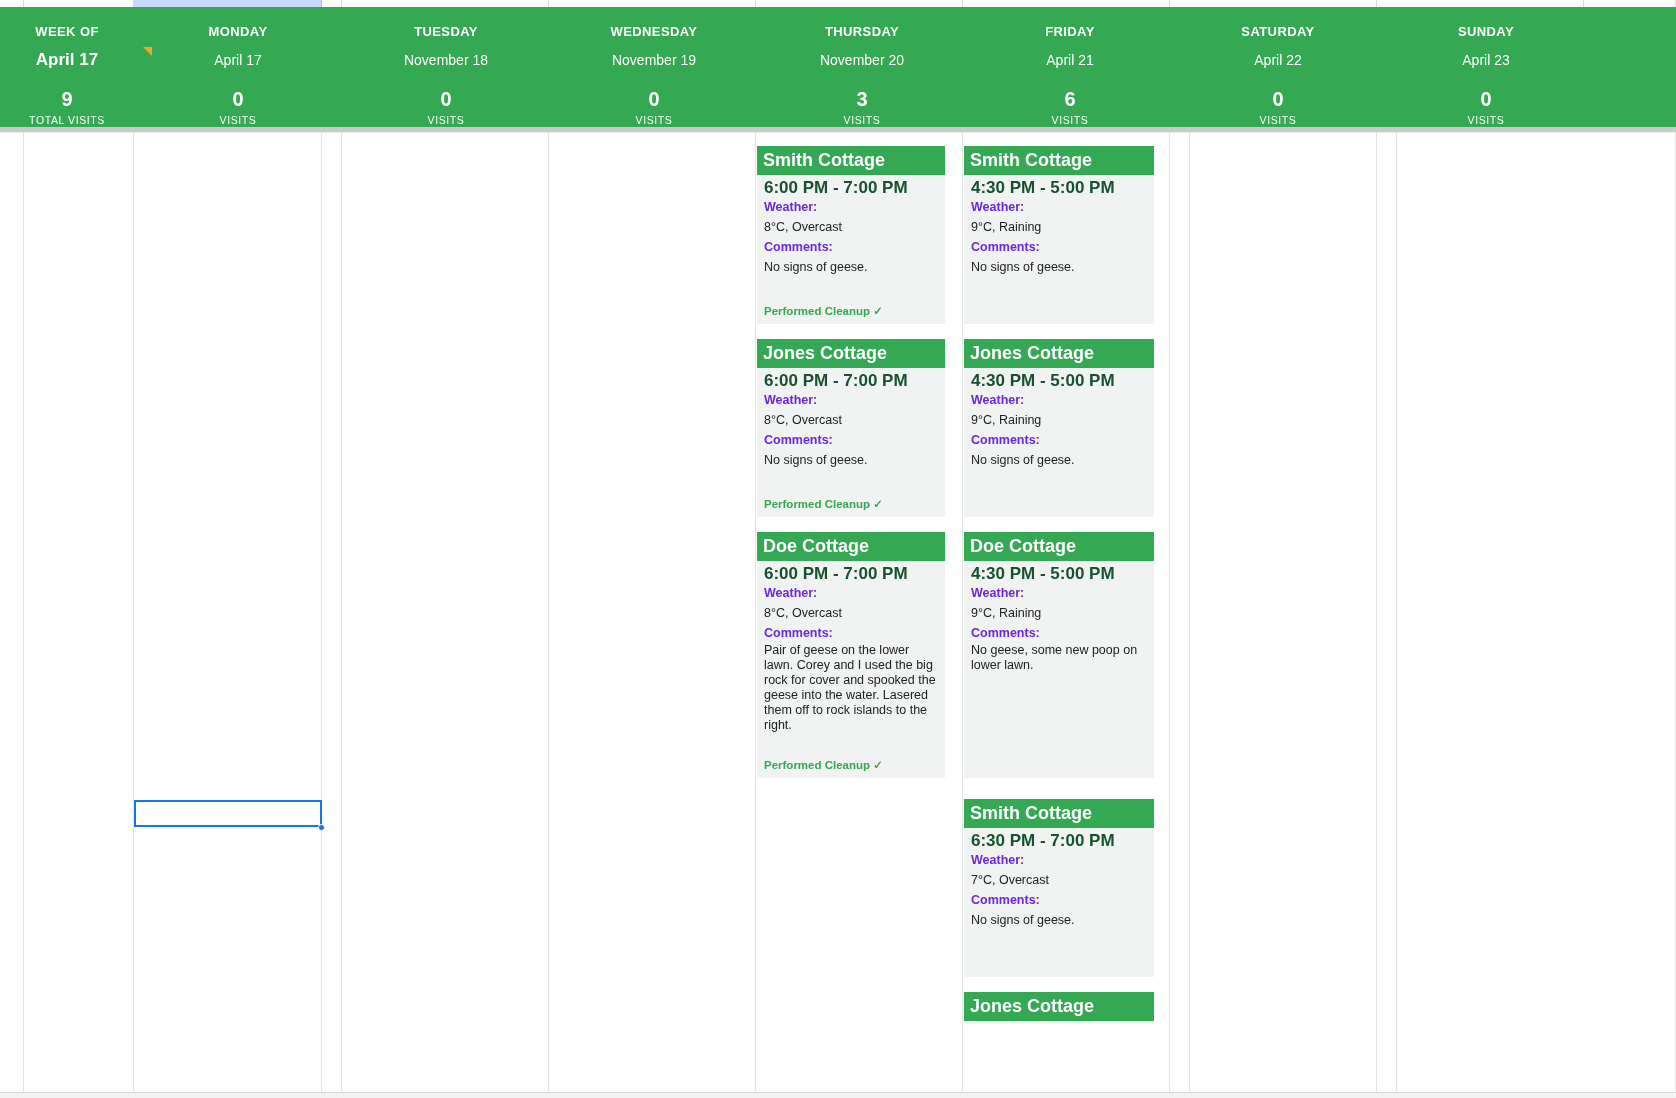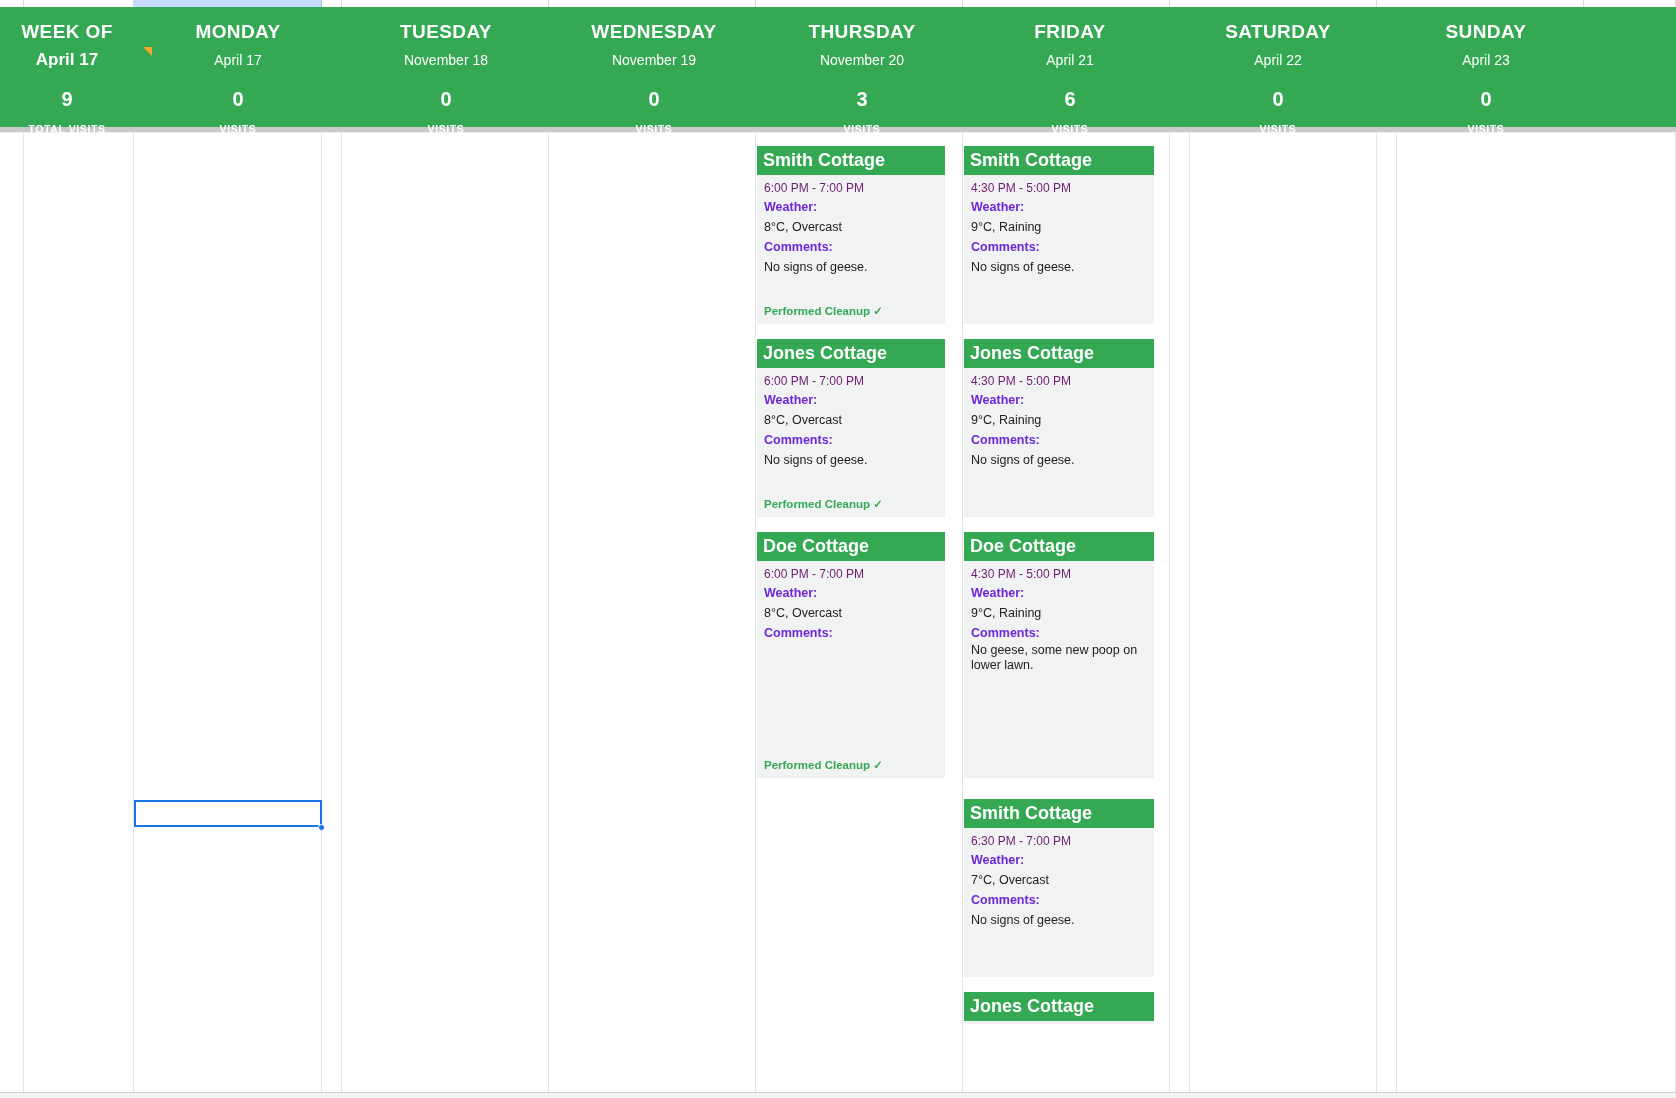--- a/index.html
+++ b/index.html
@@ -49,21 +49,21 @@
   .banner-col {
     flex: 0 0 auto;
     display: flex;
     flex-direction: column;
     align-items: center;
     color: #ffffff;
     padding-top: 14px;
     position: relative;
   }
   .bn-day {
-    font-size: 19px;
+    font-size: 13px;
     font-weight: bold;
     letter-spacing: 0.4px;
     line-height: 22px;
     white-space: nowrap;
   }
   .bn-date {
     font-size: 14px;
     font-weight: normal;
     line-height: 22px;
     margin-top: 6px;
@@ -74,24 +74,24 @@
     font-size: 17px;
   }
   .bn-num {
     font-size: 20px;
     font-weight: bold;
     line-height: 22px;
     margin-top: 17px;
   }
   .bn-lbl {
     font-size: 10.5px;
-    font-weight: bold;
+    font-weight: normal;
     letter-spacing: 0.6px;
     line-height: 14px;
-    margin-top: 12px;
+    margin-top: 3px;
     white-space: nowrap;
   }
   .note-corner {
     position: absolute;
     top: 40px;
     left: 143px;
     width: 0; height: 0;
     border-top: 9px solid #f5a623;
     border-left: 9px solid transparent;
   }
@@ -175,23 +175,23 @@
     font-weight: bold;
     line-height: 24px;
     padding: 2px 6px 3px 6px;
     white-space: nowrap;
     overflow: hidden;
   }
   .card-body {
     padding: 4px 7px 0 7px;
   }
   .c-time {
-    font-size: 12px;
-    font-weight: normal;
-    color: #701a75;
+    font-size: 17px;
+    font-weight: bold;
+    color: #14532d;
     line-height: 18px;
     white-space: nowrap;
   }
   .c-lbl {
     font-size: 12.5px;
     font-weight: bold;
     color: #6d28d9;
     line-height: 20px;
   }
   .c-val {
@@ -351,20 +351,21 @@
         </div>
         <div class="c-cleanup">Performed Cleanup ✓</div>
       </div>
       <div class="card" style="left: 757px; top: 400px; width: 188px; height: 246px;">
         <div class="card-title">Doe Cottage</div>
         <div class="card-body">
           <div class="c-time">6:00 PM - 7:00 PM</div>
           <div class="c-lbl">Weather:</div>
           <div class="c-val">8°C, Overcast</div>
           <div class="c-lbl">Comments:</div>
+          <div class="c-val multi">Pair of geese on the lower lawn. Corey and I used the big rock for cover and spooked the geese into the water. Lasered them off to rock islands to the right.</div>
         </div>
         <div class="c-cleanup">Performed Cleanup ✓</div>
       </div>
       <div class="card" style="left: 964px; top: 14px; width: 190px; height: 178px;">
         <div class="card-title">Smith Cottage</div>
         <div class="card-body">
           <div class="c-time">4:30 PM - 5:00 PM</div>
           <div class="c-lbl">Weather:</div>
           <div class="c-val">9°C, Raining</div>
           <div class="c-lbl">Comments:</div>

